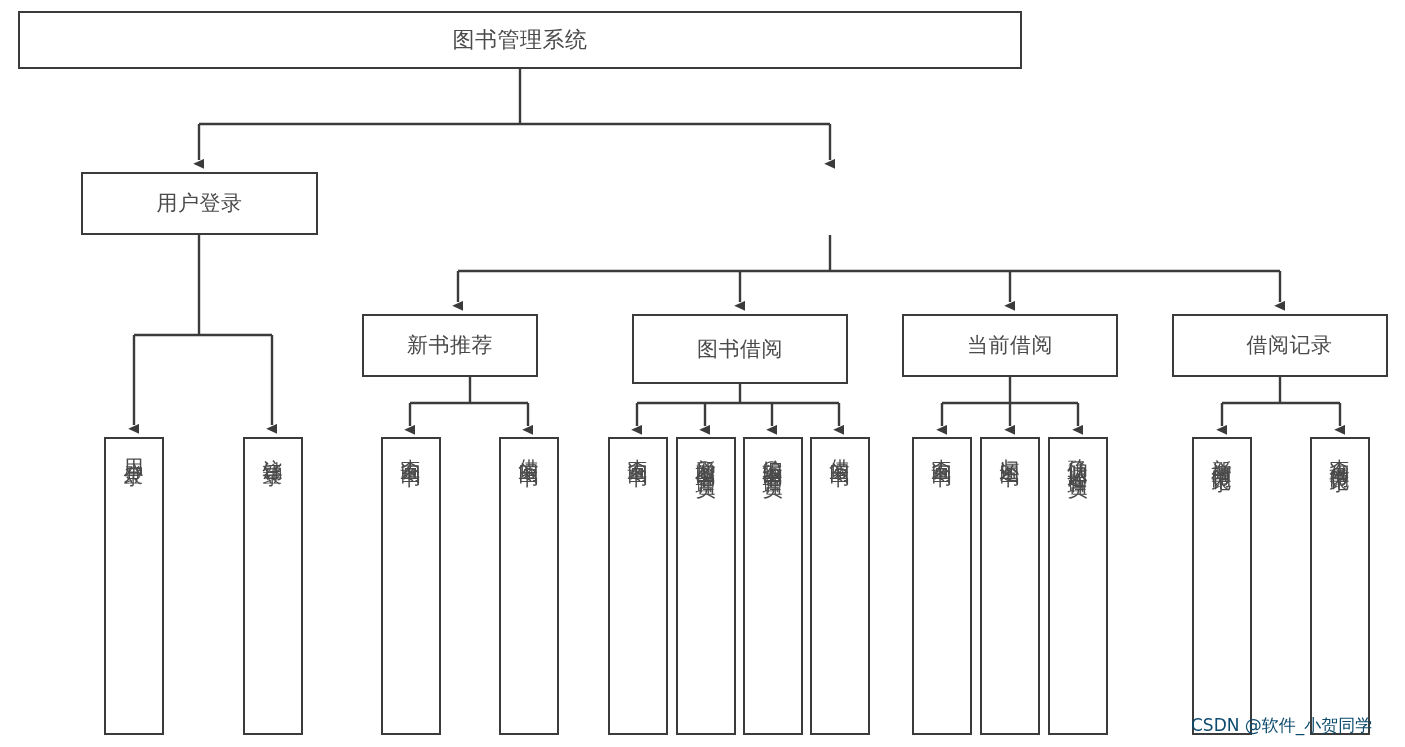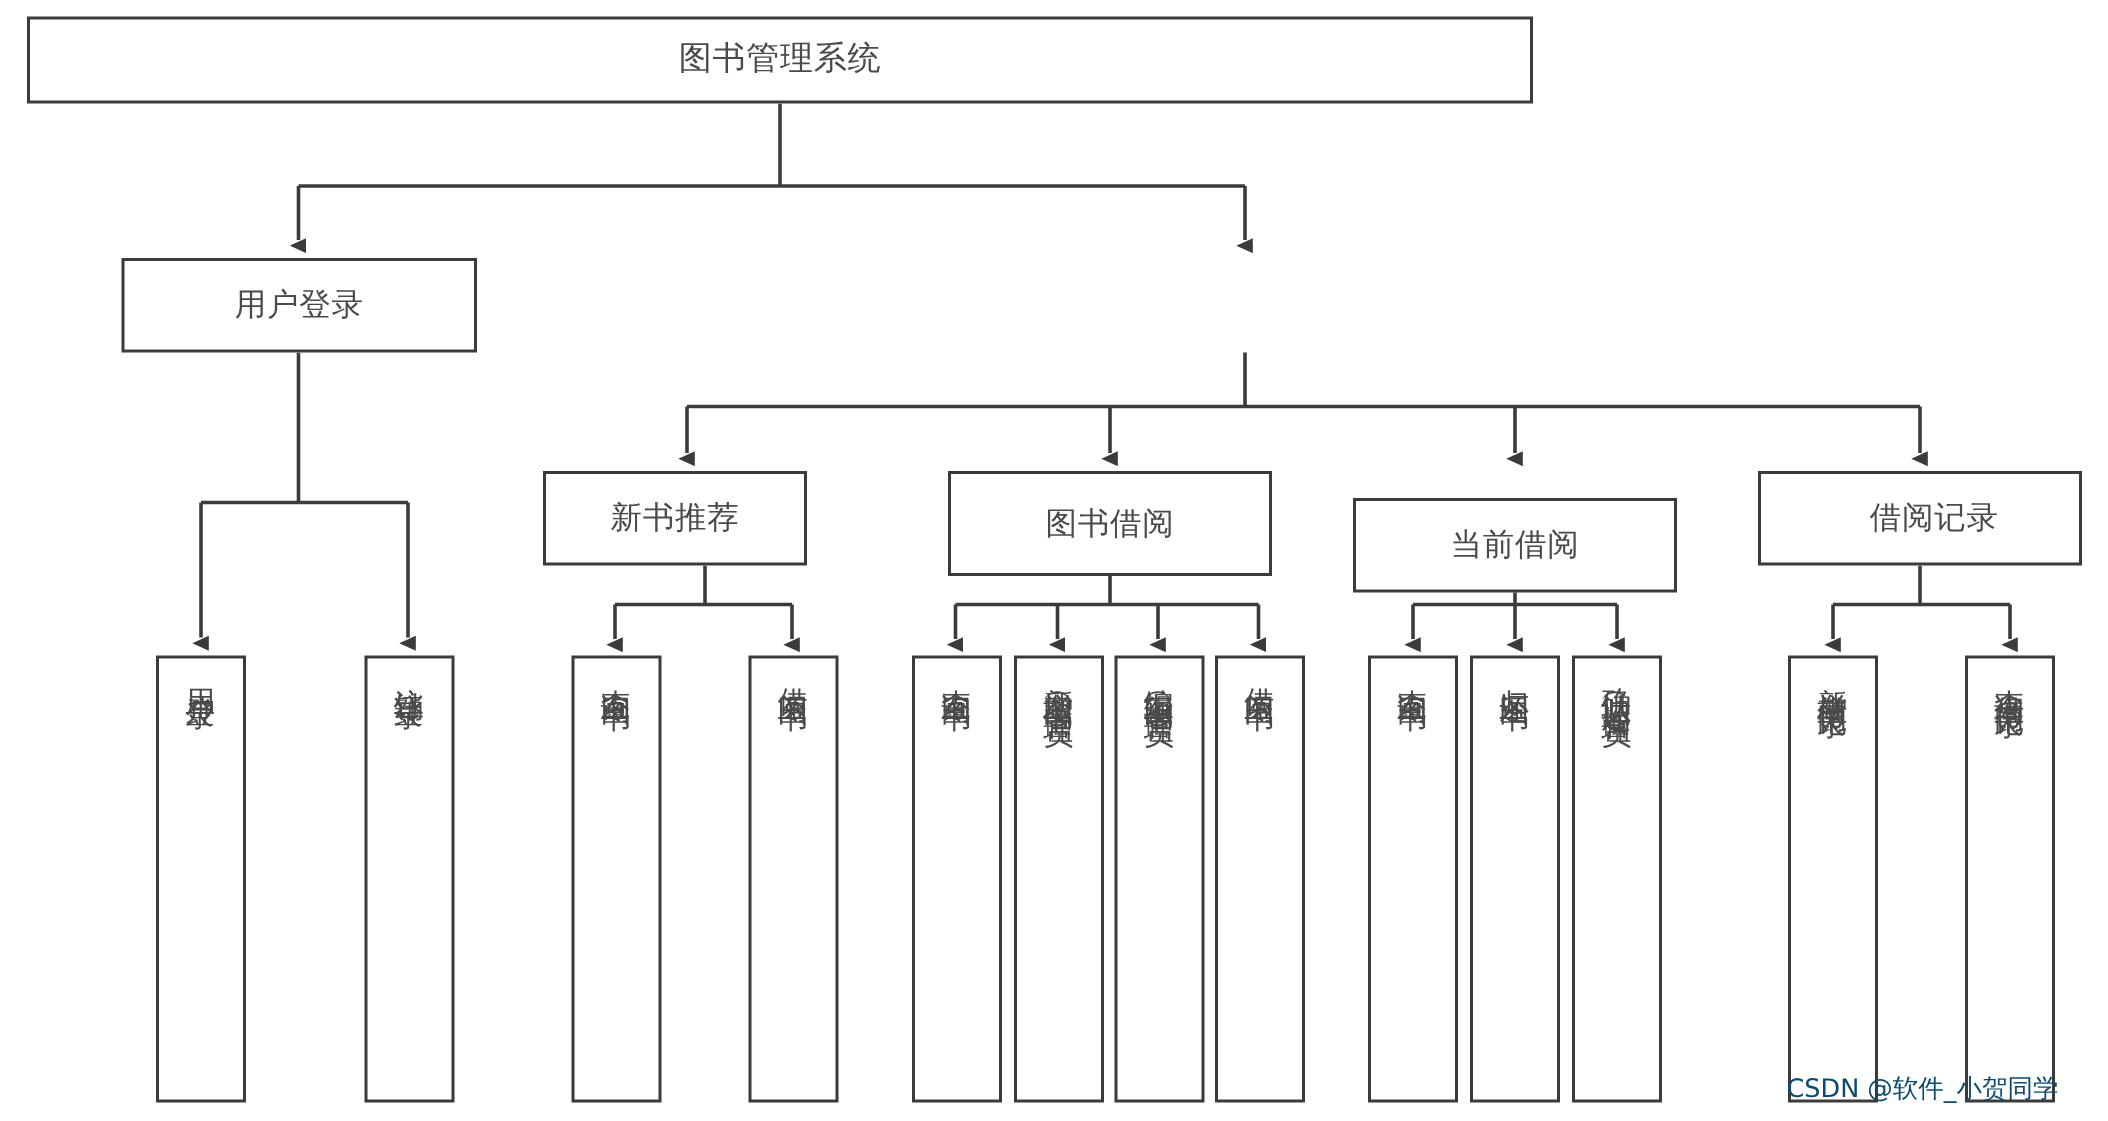--- a/index.html
+++ b/index.html
@@ -132,21 +132,21 @@
   <div class="node" style="left:81px; top:172px; width:237px; height:63px;">
     <span class="node-label">用户登录</span>
   </div>
 
   <div class="node" style="left:362px; top:314px; width:176px; height:63px;">
     <span class="node-label">新书推荐</span>
   </div>
   <div class="node" style="left:632px; top:314px; width:216px; height:70px;">
     <span class="node-label">图书借阅</span>
   </div>
-  <div class="node" style="left:902px; top:314px; width:216px; height:63px;margin-top:18px;">
+  <div class="node" style="left:902px; top:314px; width:216px; height:63px;">
     <span class="node-label">当前借阅</span>
   </div>
   <div class="node" style="left:1172px; top:314px; width:216px; height:63px;padding-left:19px;">
     <span class="node-label">借阅记录</span>
   </div>
 
   <div class="node vertical" style="left:104px; top:437px; width:60px; height:298px;">
     <span class="node-label">用户登录</span>
   </div>
   <div class="node vertical" style="left:243px; top:437px; width:60px; height:298px;">

